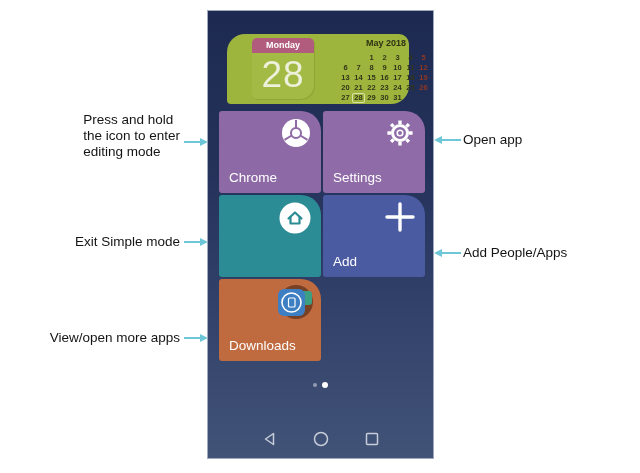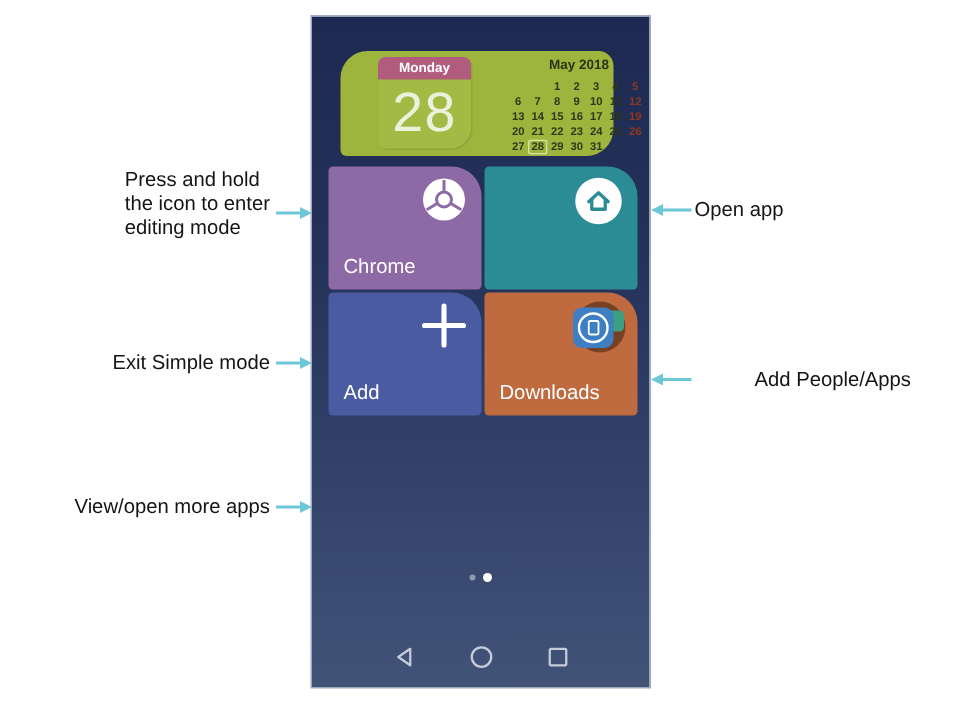--- a/index.html
+++ b/index.html
@@ -75,21 +75,21 @@
   </div>
   <div class="leader" style="left:184px;top:337px;width:17px;"></div>
   <div class="arrow-r" style="left:200px;top:334px;"></div>
 
   <div class="ann" style="left:463px;top:132px;">
     <div>Open app</div>
   </div>
   <div class="arrow-l" style="left:434px;top:136px;"></div>
   <div class="leader" style="left:441px;top:139px;width:20px;"></div>
 
-  <div class="ann" style="left:463px;top:245px;margin-left:40px;">
+  <div class="ann" style="left:463px;top:245px;">
     <div>Add People/Apps</div>
   </div>
   <div class="arrow-l" style="left:434px;top:249px;"></div>
   <div class="leader" style="left:441px;top:252px;width:20px;"></div>
 
   <div class="phone">
 
     <div class="cal-widget">
       <div class="date-card">
         <div class="wk">Monday</div>
@@ -141,20 +141,41 @@
         <span class="t-icon">
           <svg width="30" height="30" viewBox="0 0 30 30">
             <circle cx="15" cy="15" r="14" fill="#ffffff"></circle>
             <circle cx="15" cy="15" r="5" fill="none" stroke="#8d6aa5" stroke-width="2"></circle>
             <path d="M15 10 L15 2 M10.7 17.5 L3.5 21.8 M19.3 17.5 L26.5 21.8" stroke="#8d6aa5" stroke-width="2" fill="none"></path>
           </svg>
         </span>
         <span class="t-label">Chrome</span>
       </div>
 
+      <div class="tile" style="background: rgb(143, 108, 167);">
+        <span class="t-icon">
+          <svg width="30" height="30" viewBox="0 0 30 30">
+            <g stroke="#ffffff" fill="none">
+              <circle cx="15" cy="15" r="7.5" stroke-width="3"></circle>
+              <circle cx="15" cy="15" r="2.8" stroke-width="1.6"></circle>
+              <g stroke-width="3.4">
+                <line x1="24" y1="15" x2="27.6" y2="15"></line>
+                <line x1="21.4" y1="21.4" x2="23.9" y2="23.9"></line>
+                <line x1="15" y1="24" x2="15" y2="27.6"></line>
+                <line x1="8.6" y1="21.4" x2="6.1" y2="23.9"></line>
+                <line x1="6" y1="15" x2="2.4" y2="15"></line>
+                <line x1="8.6" y1="8.6" x2="6.1" y2="6.1"></line>
+                <line x1="15" y1="6" x2="15" y2="2.4"></line>
+                <line x1="21.4" y1="8.6" x2="23.9" y2="6.1"></line>
+              </g>
+            </g>
+          </svg>
+        </span>
+        <span class="t-label">Settings</span>
+      </div>
 
       <div class="tile" style="background: rgb(44, 140, 149);">
         <span class="t-icon">
           <svg width="32" height="32" viewBox="0 0 32 32">
             <circle cx="16" cy="16" r="15.5" fill="#ffffff"></circle>
             <path d="M9.5 16.5 L16 10.5 L22.5 16.5" stroke="#2c8c95" stroke-width="2.2" fill="none" stroke-linejoin="round" stroke-linecap="round"></path>
             <path d="M11.5 15 L11.5 21.5 L20.5 21.5 L20.5 15" stroke="#2c8c95" stroke-width="2.2" fill="none" stroke-linejoin="round" stroke-linecap="round"></path>
           </svg>
         </span>
       </div>

